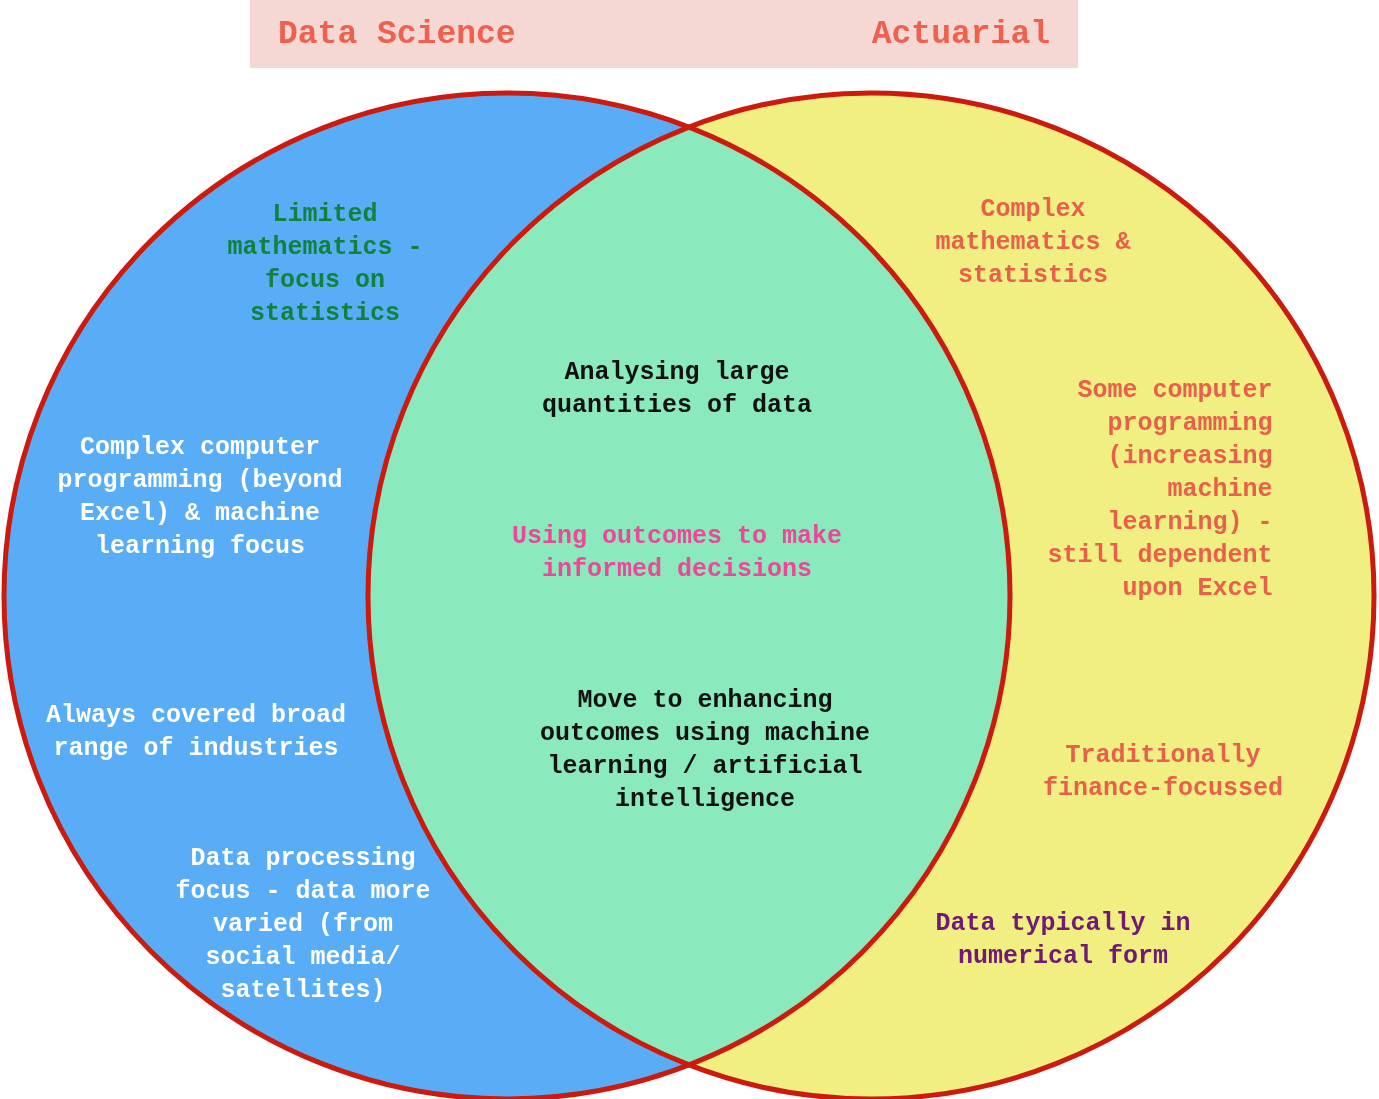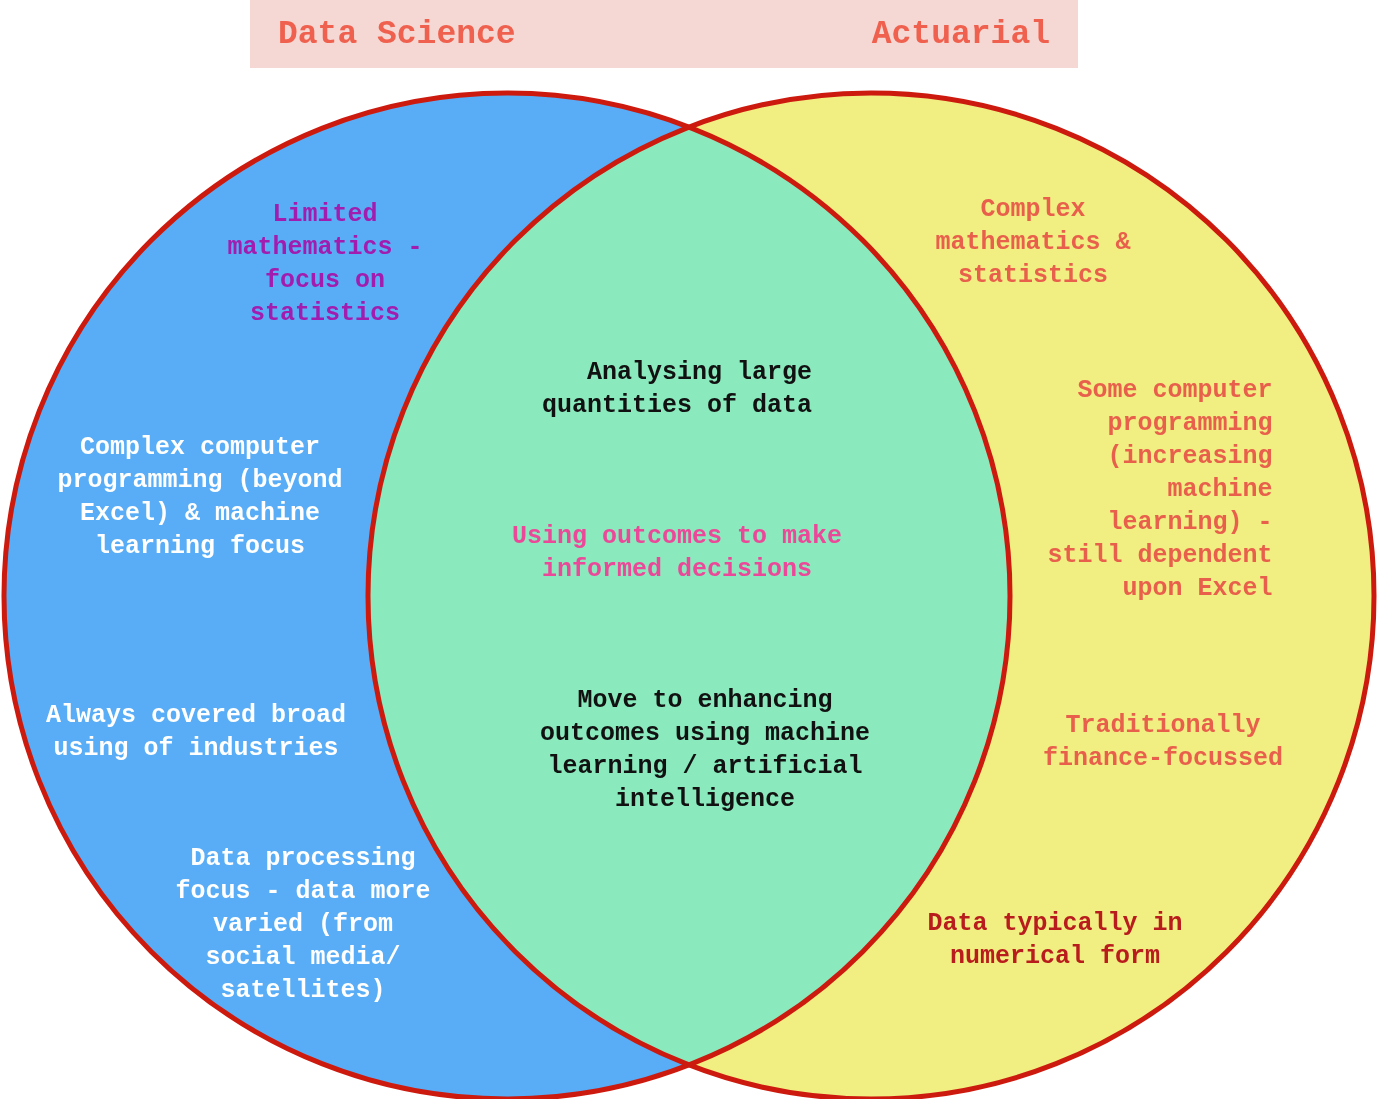--- a/index.html
+++ b/index.html
@@ -31,27 +31,27 @@
     line-height:33px;
   }
   
   .ds{color:#ffffff;}
   .ds1{left:325px;top:264px;}
   .ds2{left:200px;top:497px;}
   .ds3{left:196px;top:732px;}
   .ds4{left:303px;top:924px;}
   
   .mid{color:#111111;}
-  .mid1{left:677px;top:389px;text-align:right;}
+  .mid1{left:677px;top:389px;}
   .mid2{left:677px;top:553px;}
   .mid3{left:677px;top:750px;margin-left:28px;}
   
   .ac1{left:1033px;top:242px;}
   .ac2{left:1160px;top:489px;}
-  .ac3{left:1163px;top:742px;}
+  .ac3{left:1163px;top:772px;}
   .ac4{left:1055px;top:940px;}
 </style>
 </head>
 <body>
 
 <div id="canvas">
 
   <svg id="venn" width="1379" height="1099" viewBox="0 0 1379 1099">
 
     <circle cx="507" cy="596" r="503" fill="#58adf6"></circle>
@@ -62,30 +62,30 @@
 
     <circle cx="507" cy="596" r="503" fill="none" stroke-width="5" stroke="#cd1a0f"></circle>
     <circle cx="871" cy="596" r="503" fill="none" stroke-width="5" stroke="#cd1a0f"></circle>
   </svg>
 
   <div id="header-band" style="background: rgb(245, 216, 211); color: rgb(239, 97, 78);">
     <span>Data Science</span>
     <span>Actuarial</span>
   </div>
 
-  <div class="tb ds ds1" style="color: #a21caf;">Limited
+  <div class="tb ds ds1" style="color: #15803d;">Limited
 mathematics -
 focus on
 statistics</div>
   <div class="tb ds ds2" style="color: rgb(255, 255, 255);">Complex computer
 programming (beyond
 Excel) &amp; machine
 learning focus</div>
   <div class="tb ds ds3" style="color: rgb(255, 255, 255);">Always covered broad
-using of industries</div>
+range of industries</div>
   <div class="tb ds ds4" style="color: rgb(255, 255, 255);">Data processing
 focus - data more
 varied (from
 social media/
 satellites)</div>
 
   <div class="tb mid mid1" style="color: rgb(17, 17, 17);">Analysing large
 quantities of data</div>
   <div class="tb mid mid2" style="color: #ec4899;">Using outcomes to make
 informed decisions</div>
@@ -99,16 +99,16 @@
 statistics</div>
   <div class="tb ac2" style="color: rgb(232, 96, 75); text-align: right;">Some computer
 programming
 (increasing
 machine
 learning) -
 still dependent
 upon Excel</div>
   <div class="tb ac3" style="color: rgb(232, 96, 75);">Traditionally
 finance-focussed</div>
-  <div class="tb ac4" style="color: #b91c1c;">Data typically in
+  <div class="tb ac4" style="color: #701a75; margin-left: 8px;">Data typically in
 numerical form</div>
 
 </div>
 
 </body></html>

